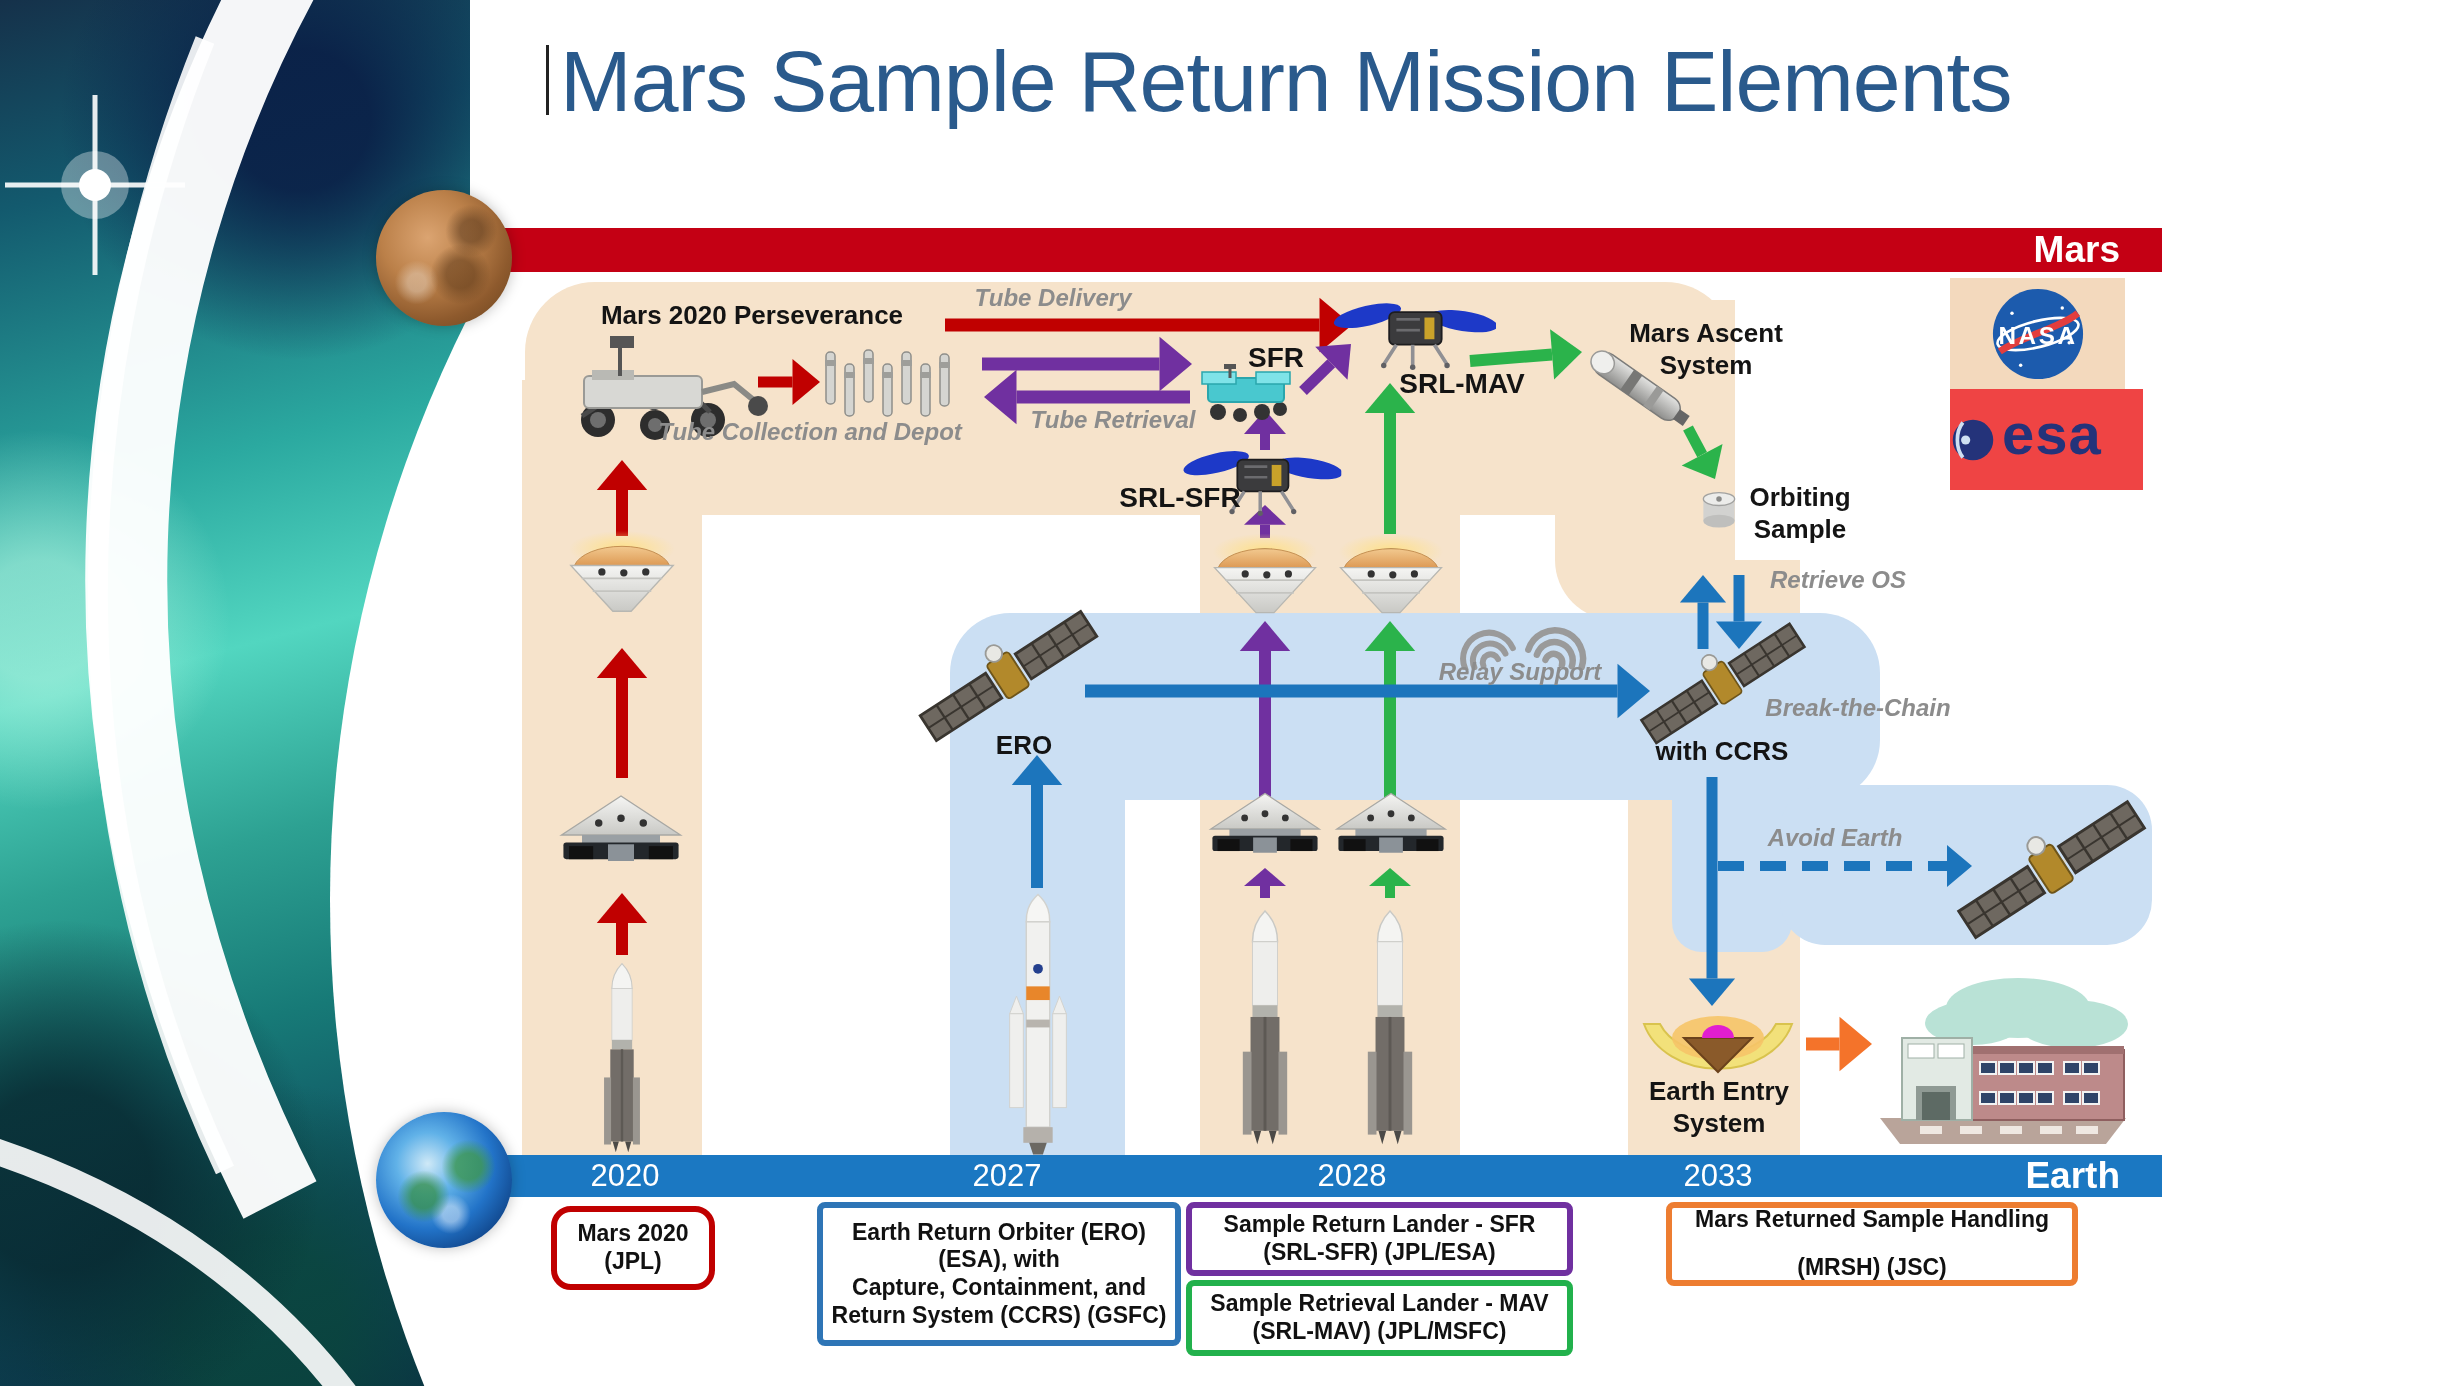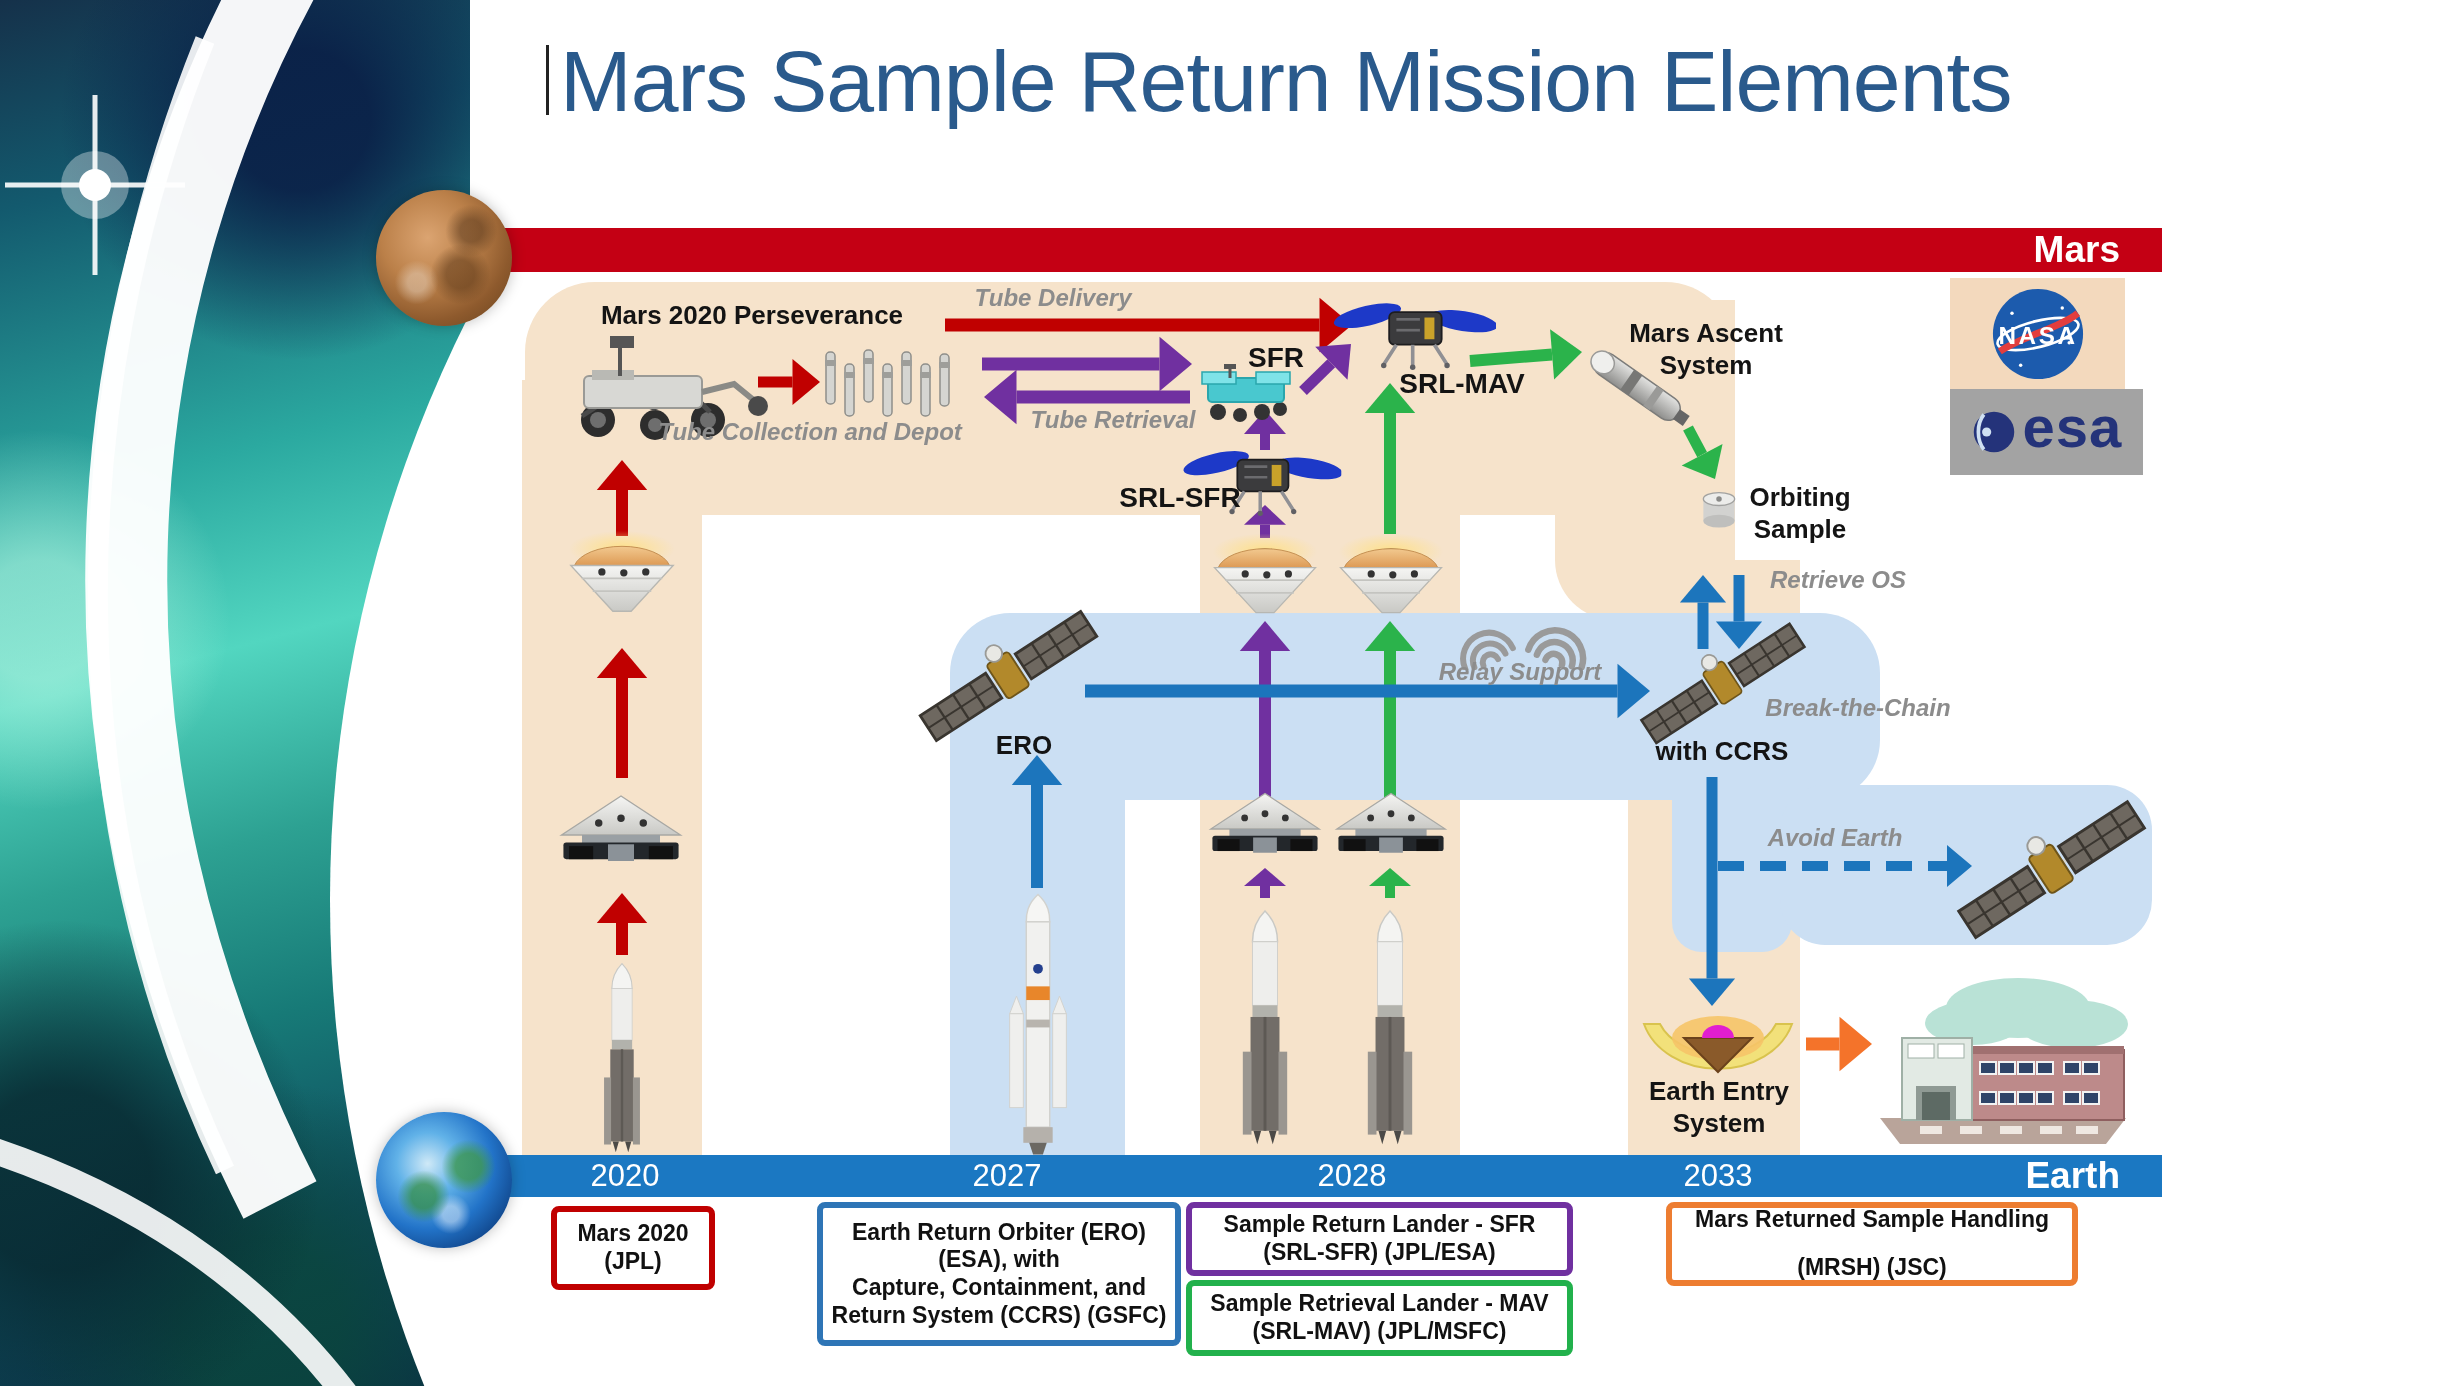--- a/index.html
+++ b/index.html
@@ -45,21 +45,21 @@
   .lblk{position:absolute;transform:translateX(-50%);font-weight:700;color:#141414;font-size:26px;white-space:nowrap;}
   .lgry{position:absolute;transform:translateX(-50%);font-weight:700;font-style:italic;color:var(--label-gray);font-size:24px;white-space:nowrap;}
   .two{text-align:center;line-height:1.22;}
   
   .legend{position:absolute;background:#fff;border:6px solid #000;border-radius:8px;
           display:flex;flex-direction:column;justify-content:center;align-items:center;
           font-size:23px;font-weight:700;color:#111;line-height:1.2;text-align:center;}
   .legend .it{}
   
   #nasa-box{position:absolute;left:1950px;top:278px;width:175px;height:111px;background:#f3d9bd;display:flex;align-items:center;justify-content:center;}
-  #esa-box{position:absolute;left:1950px;top:389px;width:193px;height:86px;background:#a3a3a3;display:flex;align-items:center;justify-content:center;gap:6px;}
+  #esa-box{position:absolute;left:1950px;top:389px;width:193px;height:101px;background:#ef4444;display:flex;align-items:center;gap:6px;}
   svg{display:block;}
 </style>
 </head>
 <body>
 
 <svg width="0" height="0" style="position:absolute">
   <defs>
     <linearGradient id="gCone" x1="0" y1="0" x2="0" y2="1">
       <stop offset="0" stop-color="#f5f5f3"></stop>
         <stop offset="1" stop-color="#c9c9c5"></stop>
@@ -469,21 +469,21 @@
 <div class="lgry" style="left:1520px;top:658px">Relay Support</div>
 <div class="lgry" style="left:1858px;top:694px">Break-the-Chain</div>
 <div class="lblk" style="left:1722px;top:736px">with CCRS</div>
 <div class="lgry" style="left:1835px;top:824px">Avoid Earth</div>
 <div class="lblk" style="left:1024px;top:730px">ERO</div>
 <div class="lblk two" style="left:1719px;top:1076px">
   <div>Earth Entry</div>
   <div>System</div>
 </div>
 
-<div class="legend" style="left: 551px; top: 1206px; width: 152px; height: 72px; border-color: rgb(192, 0, 0);">
+<div class="legend" style="left: 551px; top: 1206px; width: 152px; height: 72px; border-color: rgb(192, 0, 0); border-radius: 20px;">
   <div>Mars 2020</div>
   <div class="it">(JPL)</div>
 </div>
 <div class="legend" style="left: 817px; top: 1202px; width: 352px; height: 132px; border-color: rgb(46, 117, 182);">
   <div>Earth Return Orbiter (ERO)</div>
   <div>(ESA), with</div>
   <div>Capture, Containment, and</div>
   <div>Return System (CCRS) (GSFC)</div>
 </div>
 <div class="legend" style="left: 1186px; top: 1202px; width: 375px; height: 62px; border-color: rgb(112, 48, 160);">

